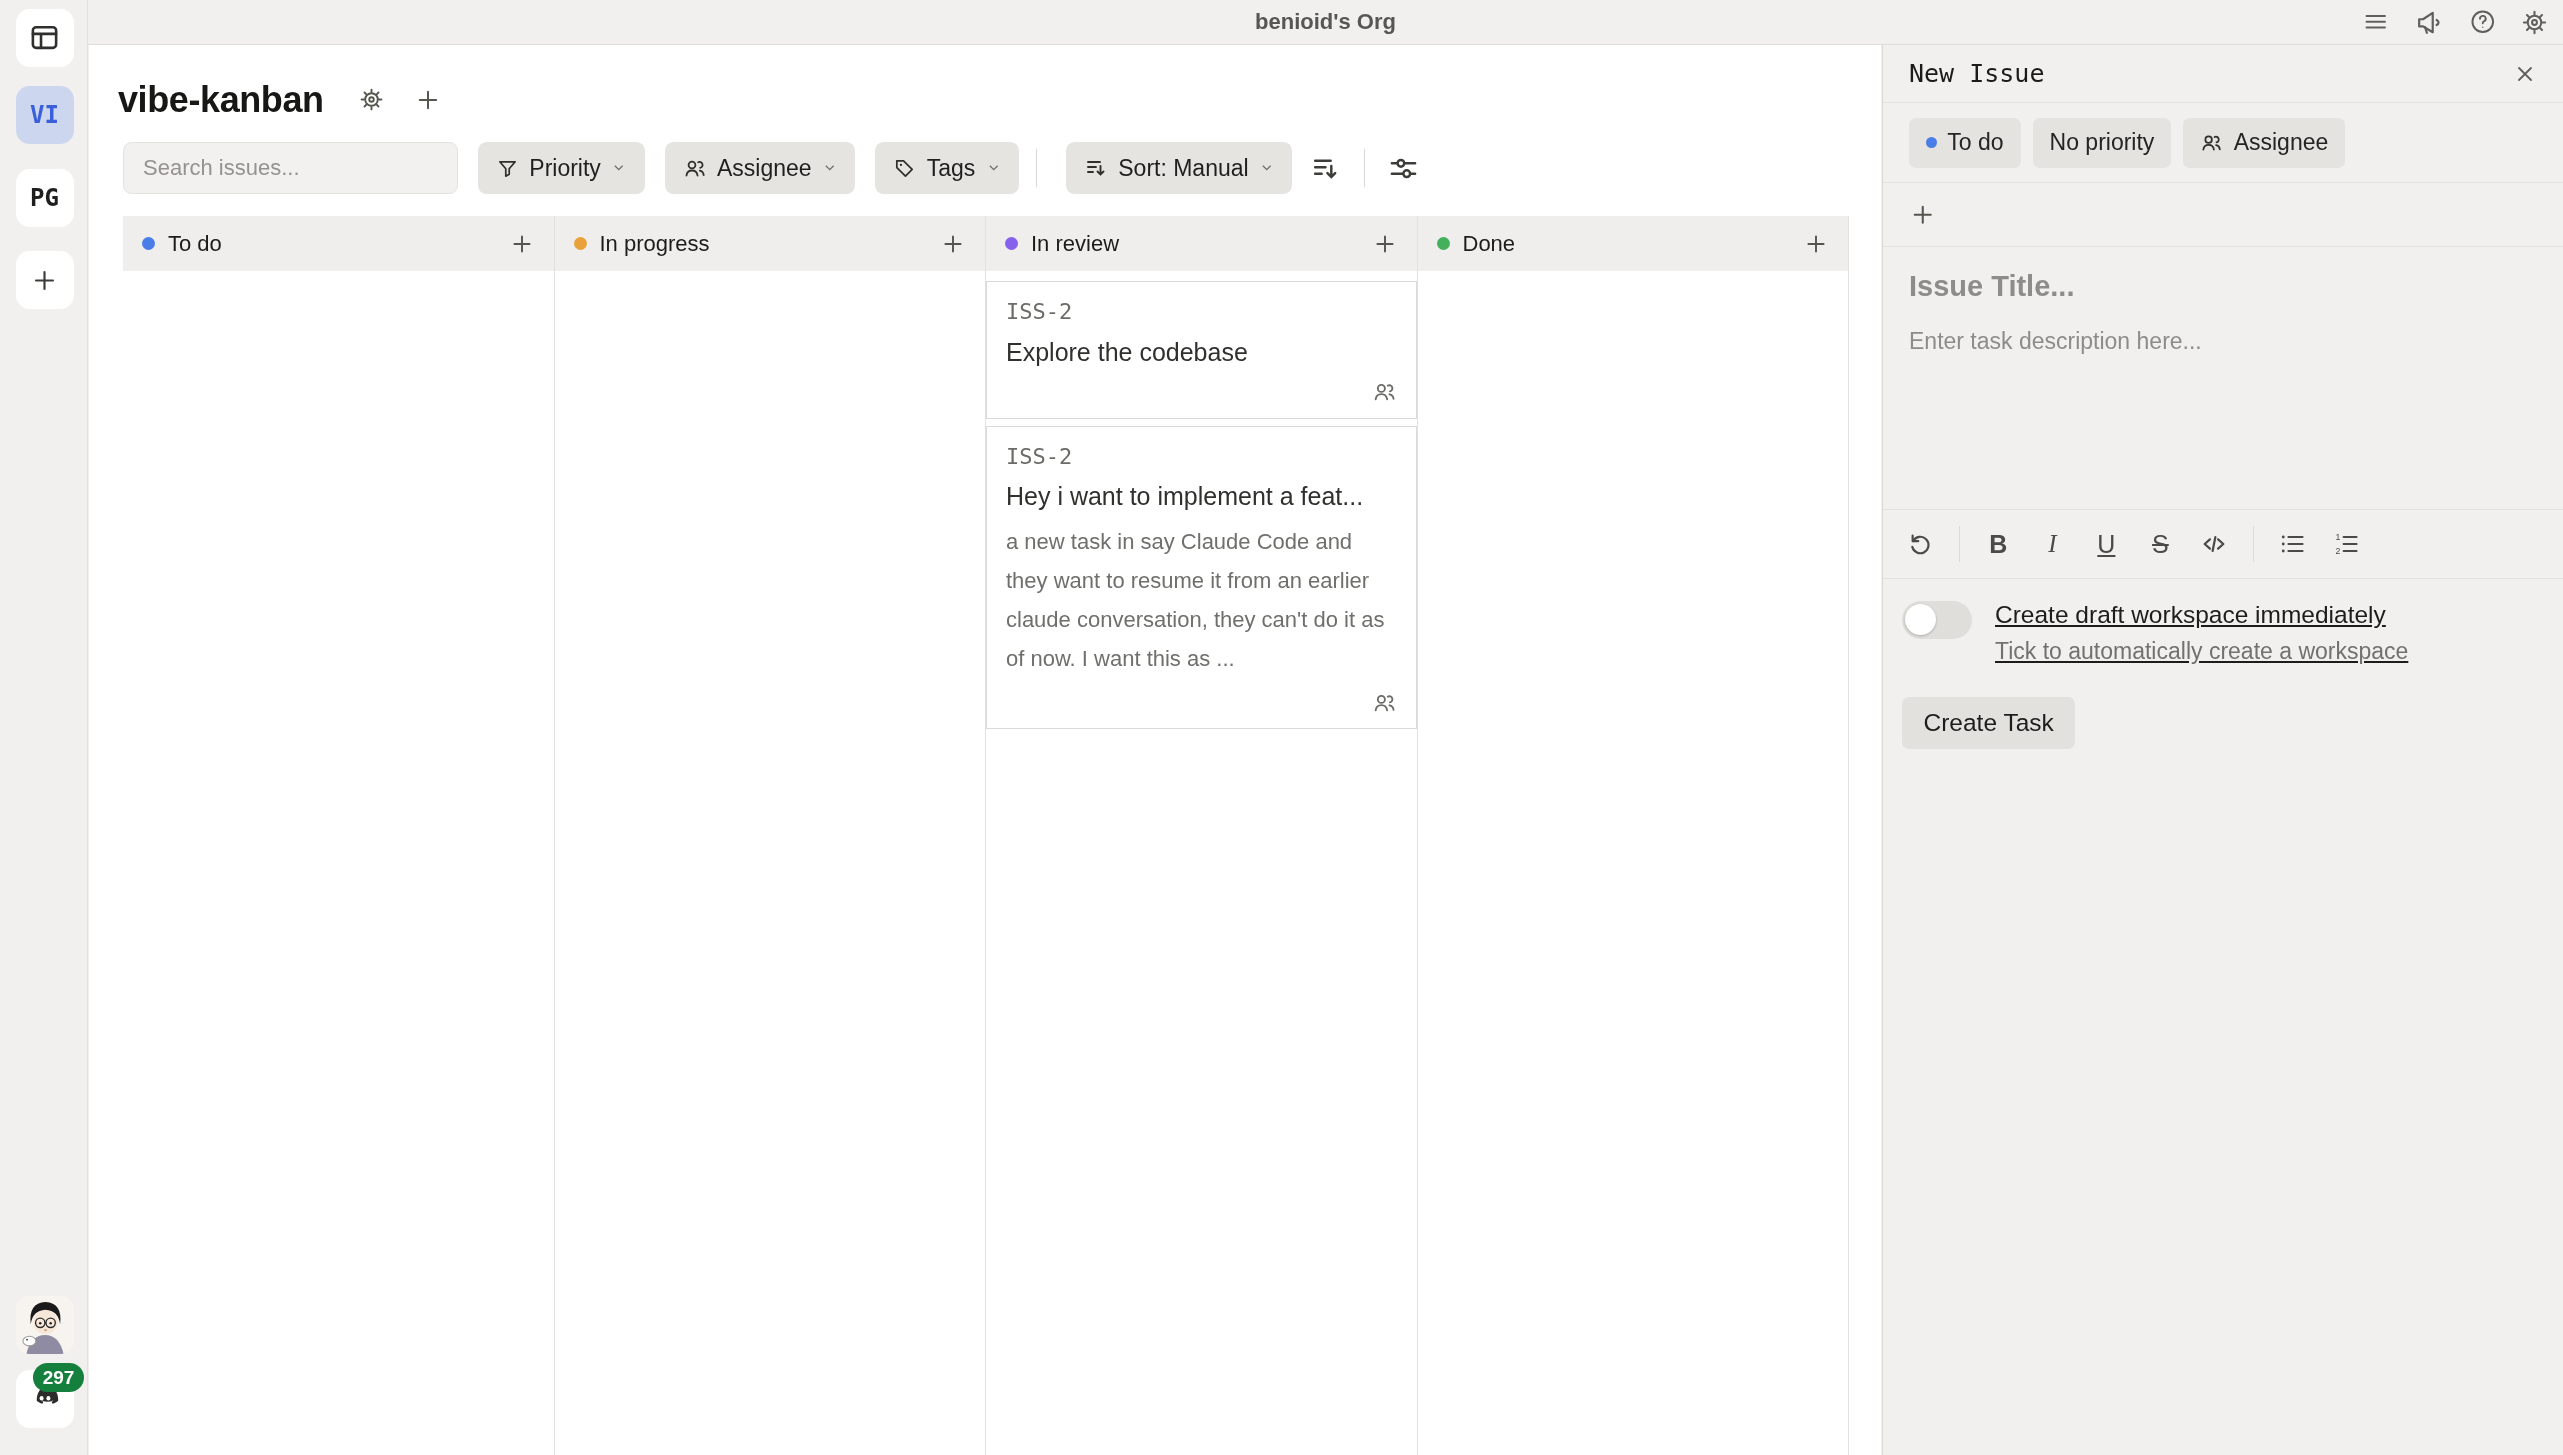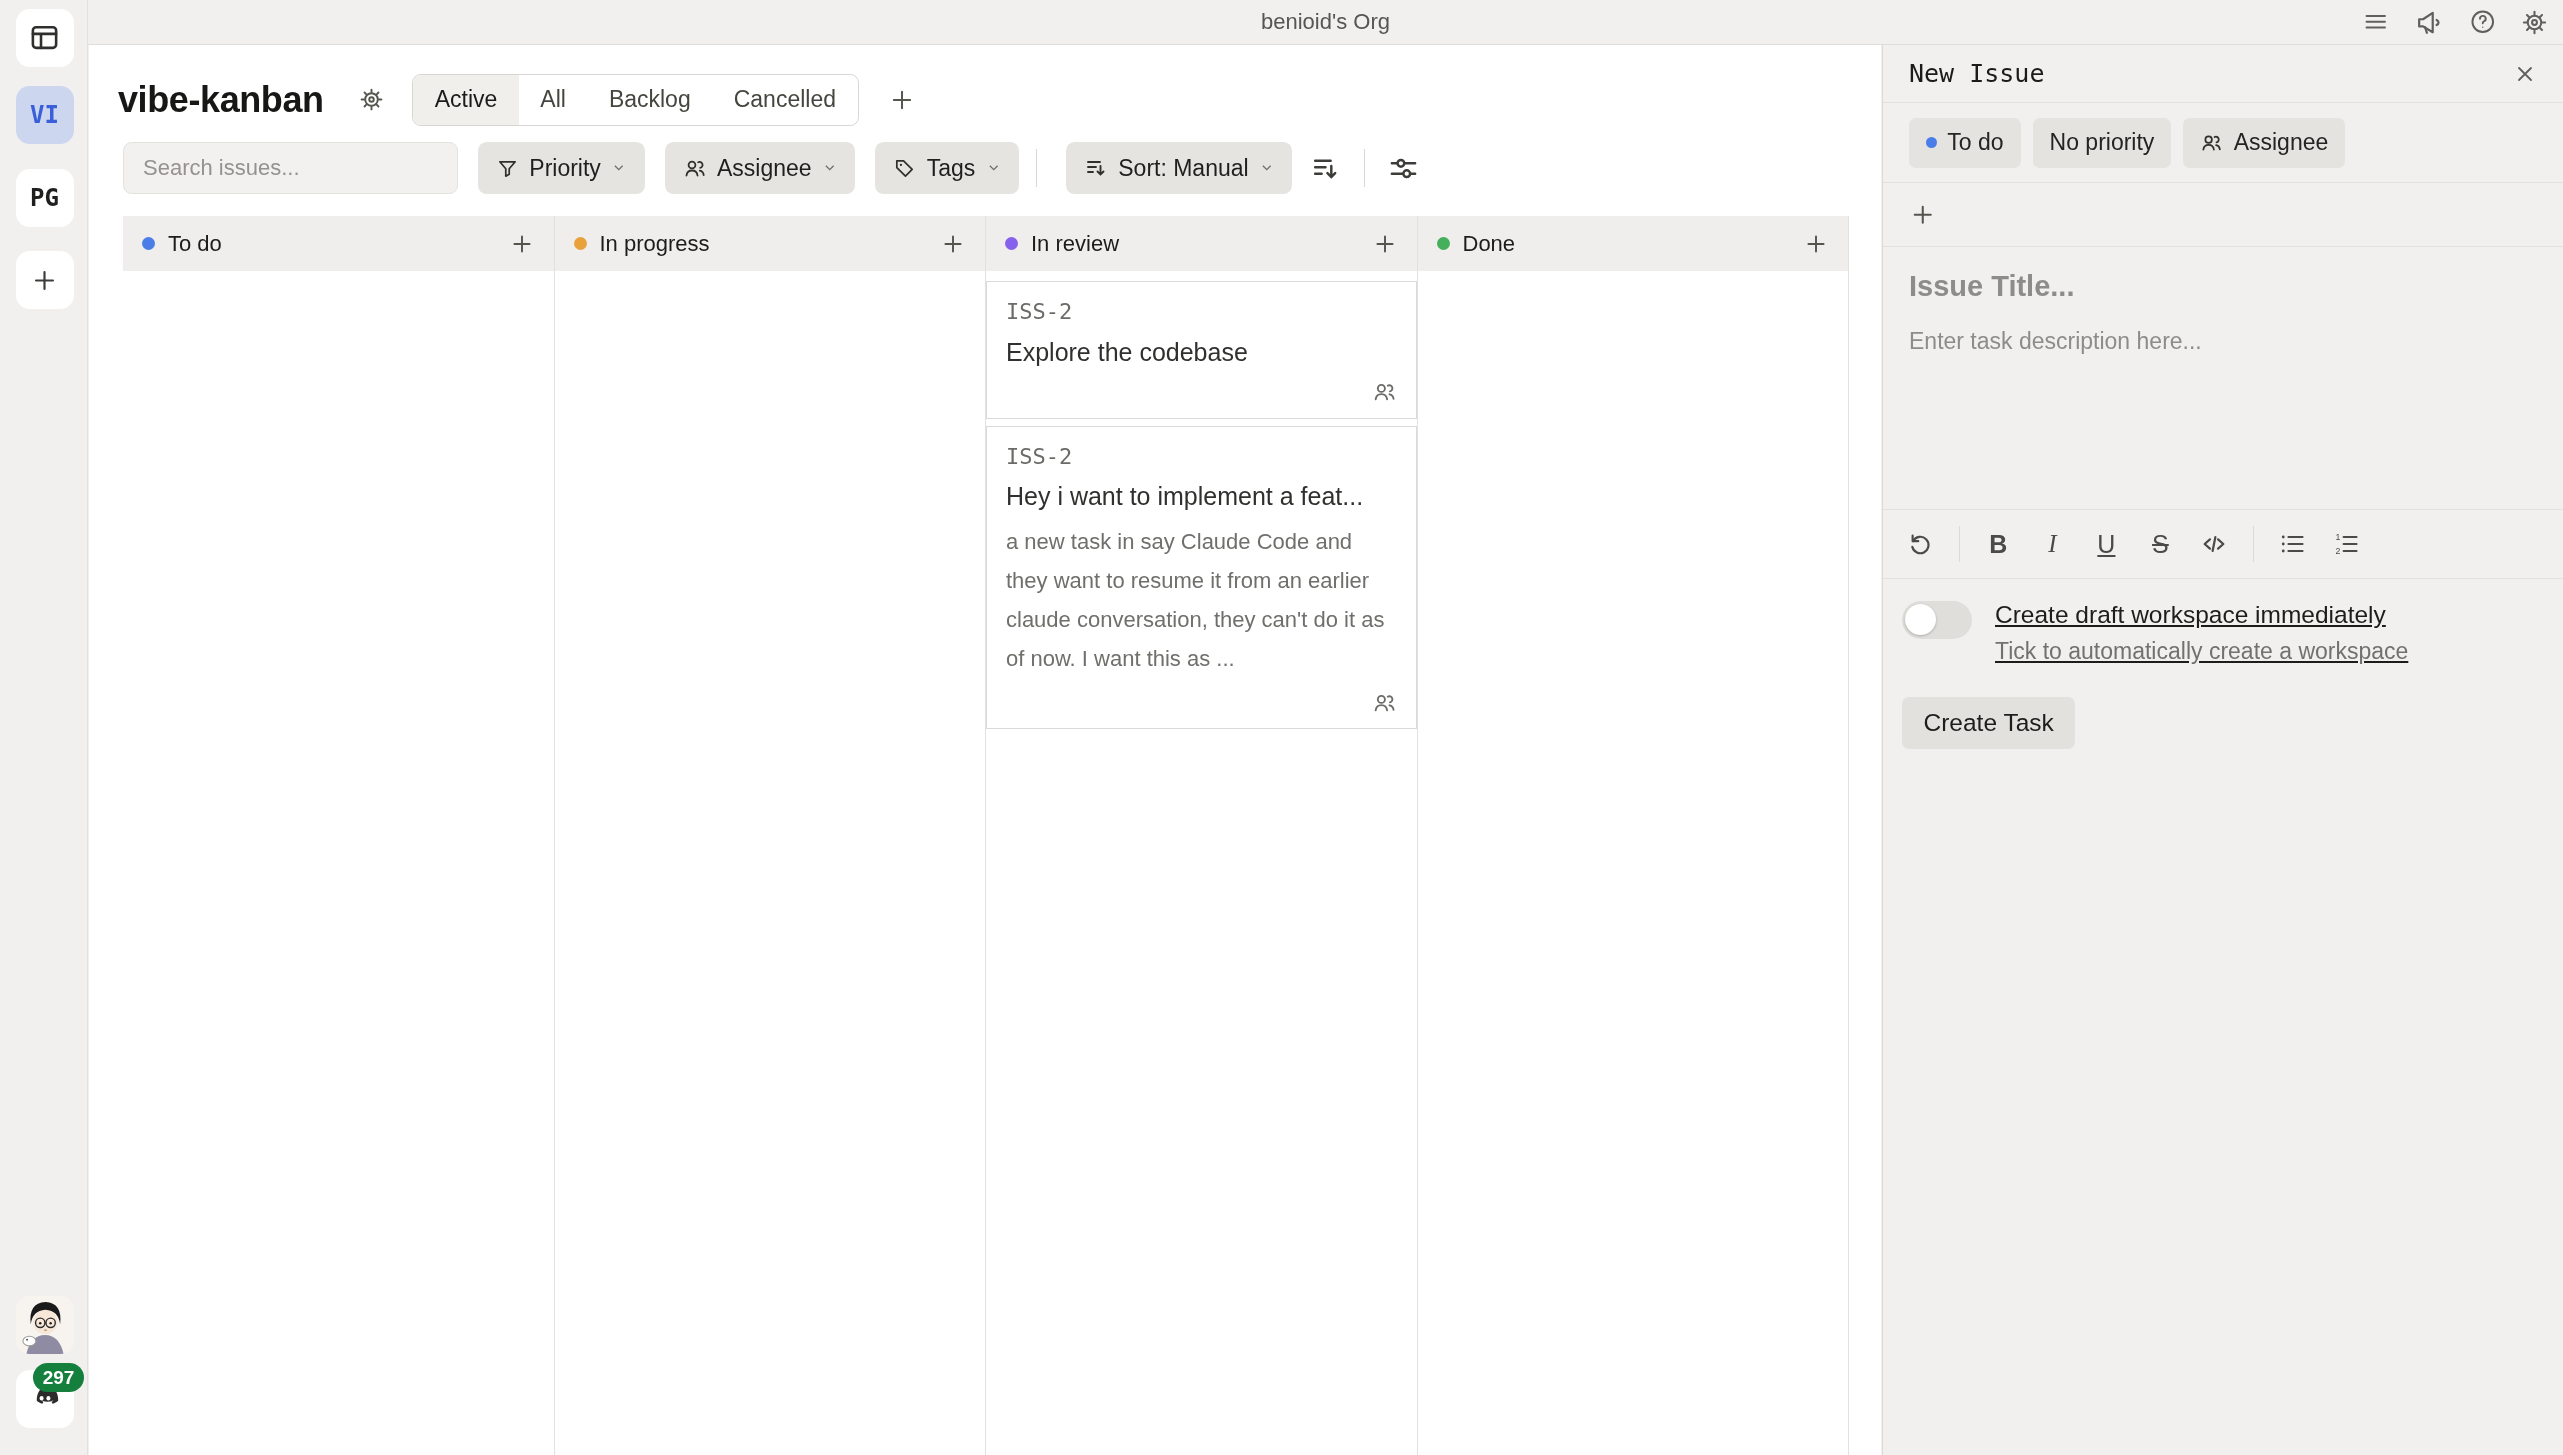--- a/index.html
+++ b/index.html
@@ -12,21 +12,21 @@
   .sidebar { position:absolute; left:0; top:0; width:88px; height:100%; background:#f1f0ee; border-right:0.9px solid #e3e1de; z-index:5; }
   .side-btn { position:absolute; left:15.5px; width:58px; height:58px; border-radius:13.7px; background:#ffffff; display:flex; align-items:center; justify-content:center; cursor:pointer; }
   .side-btn.active { background:#ccd6ee;text-align:right; }
   .side-btn .initials { font-family:"DejaVu Sans Mono", monospace; font-weight:bold; font-size:24px; color:#1f1f1d; }
   .side-btn.active .initials { color:#3a5fd9; }
   .badge-count { position:absolute; top:-6.9px; right:-10.3px; height:29px; min-width:29px; padding:0 9.4px; background:#15803d; border-radius:14.6px; color:#fff; font-size:19px; font-weight:bold; display:flex; align-items:center; justify-content:center; }
   .avatar-btn { overflow:hidden; background:#f7f3ee; }
 
   
   .topbar { position:absolute; left:88px; top:0; right:0; height:45px; background:#f1f0ee; border-bottom:0.9px solid #deddd9; display:flex; align-items:center; }
-  .topbar-title { position:absolute; left:0; right:0; text-align:center; font-size:22px; color:#565654; }
+  .topbar-title { position:absolute; left:0; right:0; text-align:center; font-size:22px; color:#565654;font-weight:bold; }
   .topbar-icons { position:absolute; right:13.7px; display:flex; align-items:center; gap:24px; }
   .tb-icon { color:#5f5f5b; cursor:pointer; }
 
   
   .main { position:absolute; left:89px; top:45px; width:1792px; bottom:0; background:#ffffff; }
   .title-row { position:absolute; top:28px; left:29px; height:53px; display:flex; align-items:center; }
   .project-title { font-size:36px; font-weight:bold; color:#171715; letter-spacing:-0.4px; }
   .title-gear { margin-left:34px; color:#56564f; cursor:pointer; }
   .tabs { margin-left:27.5px; display:flex; border:0.9px solid #d8d6d2; border-radius:8.6px; background:#fff; overflow:hidden; height:52px; }
   .tab { display:flex; align-items:center; padding:0 21.5px; font-size:23px; color:#46463f; cursor:pointer; }
@@ -178,26 +178,20 @@
 
     <div class="title-row">
       <span class="project-title">vibe-kanban</span>
       <span class="title-gear">
         <svg width="27" height="27" viewBox="0 0 24 24" fill="none" stroke="currentColor" stroke-width="1.7" stroke-linecap="round">
             <circle cx="12" cy="12" r="5.6"></circle>
             <circle cx="12" cy="12" r="2"></circle>
             <path d="M12 3.2v2.2M12 18.6v2.2M3.2 12h2.2M18.6 12h2.2M5.8 5.8l1.6 1.6M16.6 16.6l1.6 1.6M18.2 5.8l-1.6 1.6M7.4 16.6l-1.6 1.6"></path>
           </svg>
       </span>
-      <div class="tabs">
-        <div class="tab active">Active</div>
-        <div class="tab">All</div>
-        <div class="tab">Backlog</div>
-        <div class="tab">Cancelled</div>
-      </div>
       <span class="tabs-plus">
         <svg width="28" height="28" viewBox="0 0 24 24" fill="none" stroke="currentColor" stroke-width="1.7" stroke-linecap="round">
             <path d="M12 5v14M5 12h14"></path>
           </svg>
       </span>
     </div>
 
     <div class="filter-row">
       <input class="search-box" type="text" placeholder="Search issues..." style="">
       <button class="fbtn">

